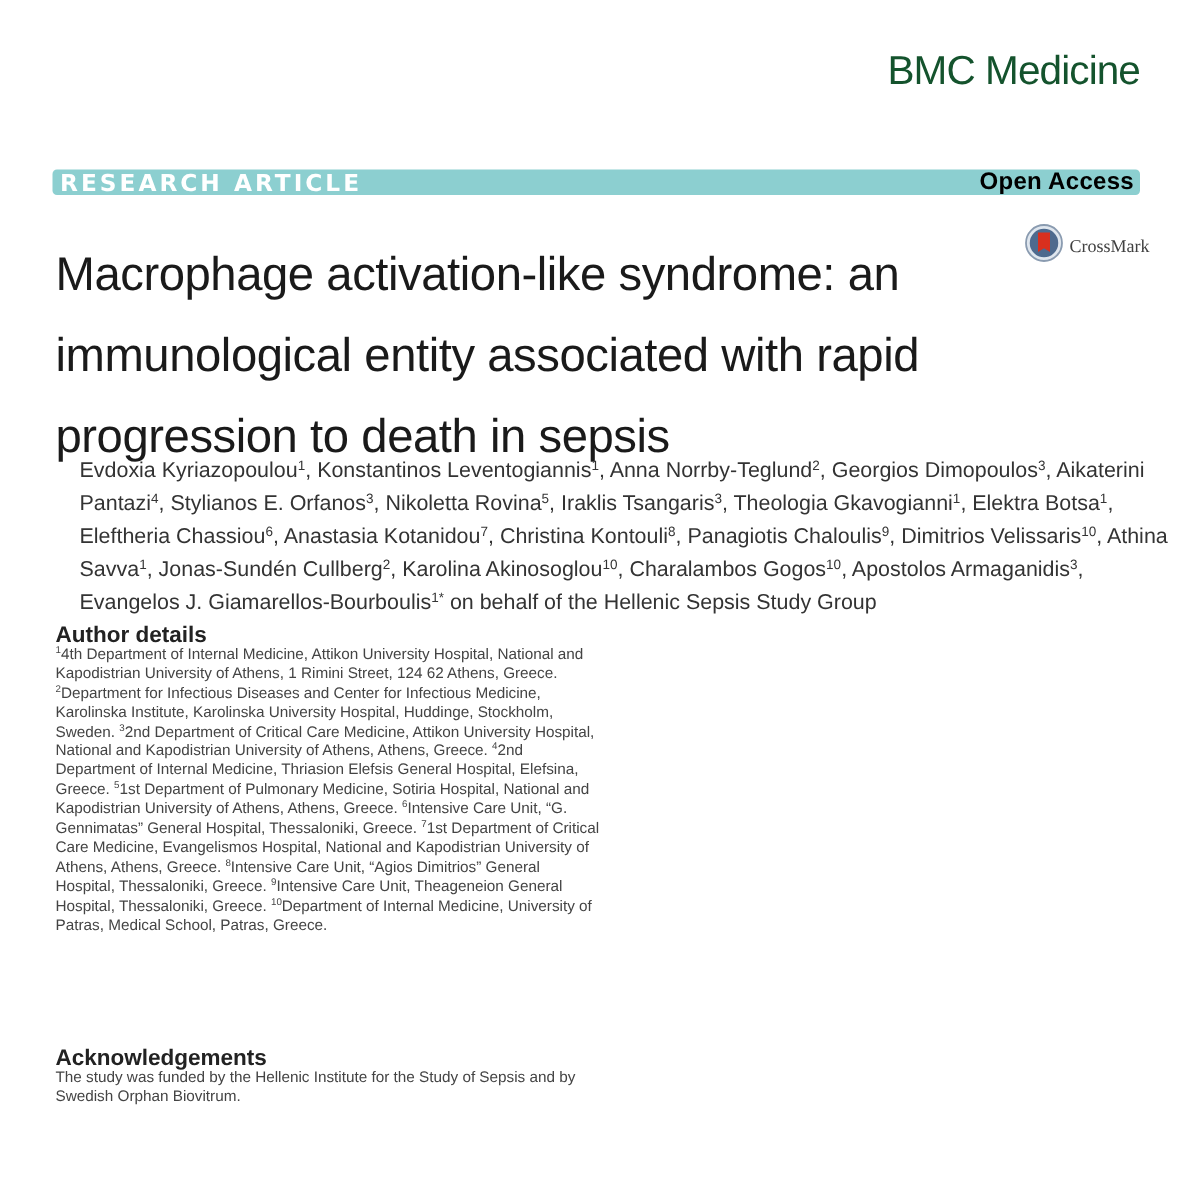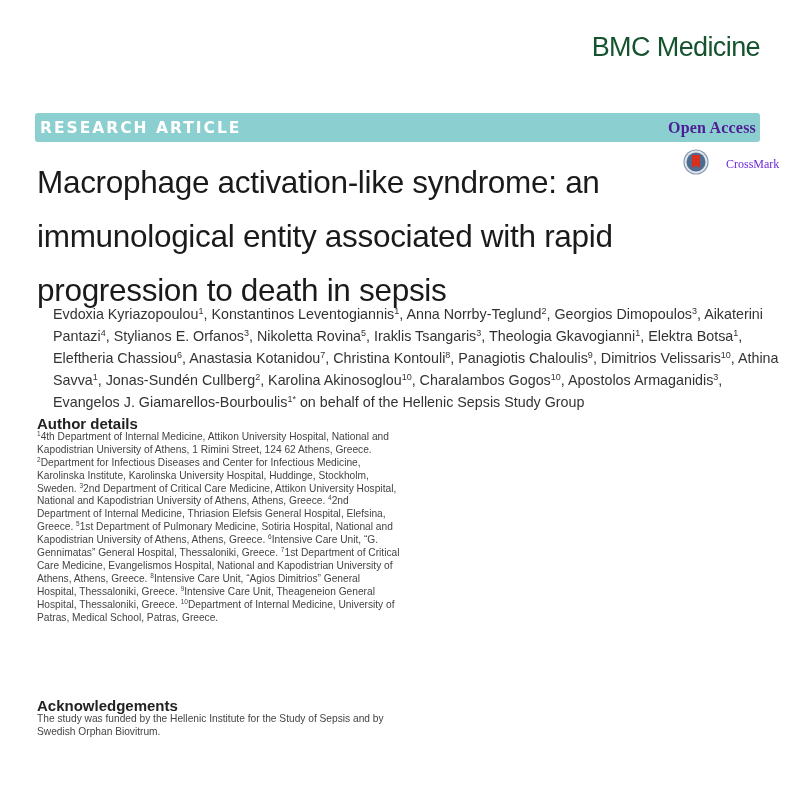--- a/index.html
+++ b/index.html
@@ -7,38 +7,38 @@
       width: 800px; height: 796px; background: #ffffff; position: relative;
       font-family: "DejaVu Sans", "Liberation Sans", sans-serif; color: #231f20;
       overflow: hidden;
     }
     .journal {
       position: absolute; right: 40px; top: 32px;
       font-size: 27px; letter-spacing: -0.6px; color: #14532d;
       font-family: "Liberation Sans", sans-serif;
     }
     .banner {
-      position: absolute; left: 35px; top: 113px; width: 725px; height: 29px;
+      position: absolute; left: 35px; top: 113px; width: 725px; height: 17px;
       background: #8ccfd0; border-radius: 3px;
       display: flex; align-items: center; justify-content: space-between;
       padding: 0 4px 0 5px; box-sizing: border-box;
     }
     .banner .type {
       color: #ffffff; font-weight: bold; font-size: 15.5px; letter-spacing: 2px;
       font-family: "DejaVu Sans", sans-serif;
     }
     .banner .access {
-      color: #4c1d95; font-weight: bold; font-size: 16px;
-      font-family: Liberation Serif, serif; letter-spacing: 0.2px;
+      color: #000000; font-weight: bold; font-size: 16px;
+      font-family: Liberation Sans, sans-serif; letter-spacing: 0.2px;
     }
     .crossmark {
       position: absolute; left: 683px; top: 149px; display: flex; align-items: center;
     }
     .crossmark .cm-label {
-      font-family: "Liberation Serif", serif; font-size: 12px; color: #6d28d9; margin-left: 17px;
+      font-family: "Liberation Serif", serif; font-size: 12px; color: #404040; margin-left: 4px;
     }
     .title {
       position: absolute; left: 37px; top: 155px; width: 640px; margin: 0;
       font-family: "Liberation Sans", sans-serif; font-weight: normal;
       font-size: 31.5px; line-height: 54px; color: #1a1a1a; letter-spacing: -0.3px;
     }
     .authors {
       position: absolute; left: 37px; top: 287px; width: 740px; margin: 16px;
       font-family: "Liberation Sans", sans-serif;
       font-size: 14.3px; line-height: 22px; color: #333;

